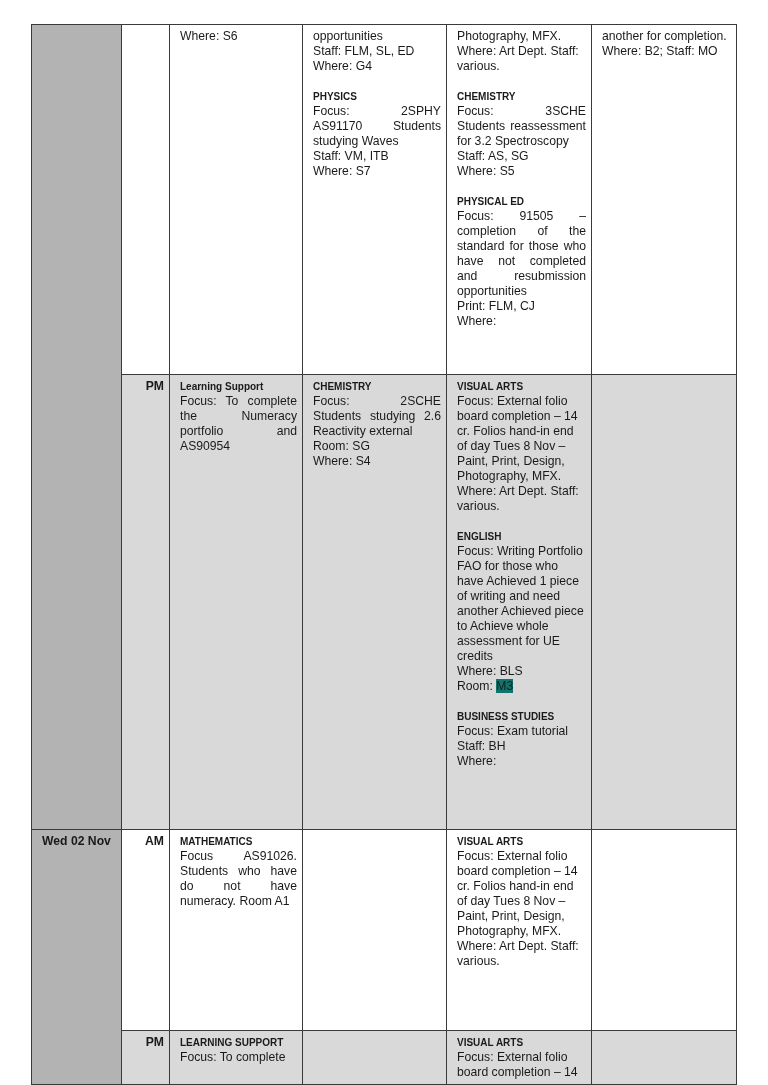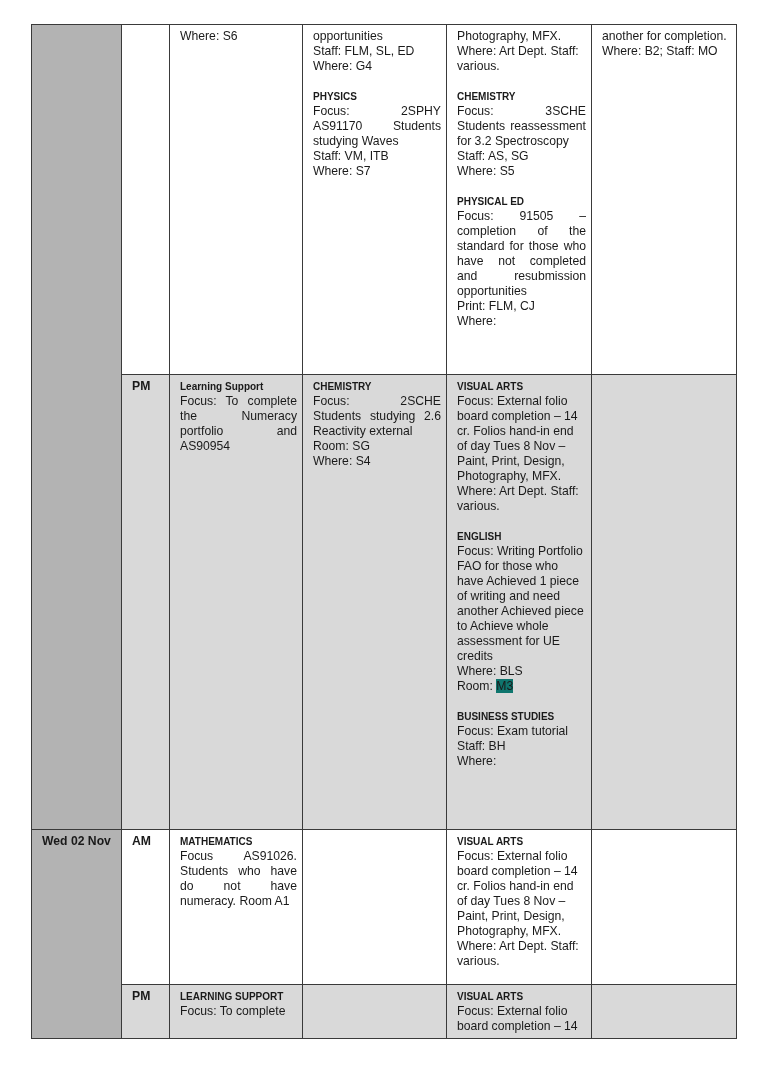--- a/index.html
+++ b/index.html
@@ -3,21 +3,21 @@
 <meta charset="utf-8">
 <style>
   html, body { margin:0; padding:0; background:#ffffff; }
   body { width:768px; height:1085px; position:relative; overflow:hidden;
          font-family:"Liberation Sans", sans-serif; color:#1a1a1a; }
   table.sched { position:absolute; left:31px; top:24px; border-collapse:collapse;
                 table-layout:fixed; width:705px; }
   table.sched td { border:1.5px solid #3a3a3a; vertical-align:top; padding:4px 5px 4px 10px;
                    font-size:12.2px; line-height:15px; }
   td.day { background:#b3b3b3; font-weight:bold; padding:5px 6px; }
-  td.sess { vertical-align:middle; font-weight:bold; padding-right:10px; }
+  td.sess { text-align:right; vertical-align:middle; font-weight:bold; padding-right:10px; }
   tr.pm td:not(.day) { background:#d9d9d9; }
   tr.am td:not(.day) { background:#ffffff; }
   .block { margin-bottom:15px; }
   .block:last-child { margin-bottom:0; }
   .subj { font-weight:bold; font-size:10px; }
   .just { text-align:justify; }
   .line { display:block; }
   .hl { background:#0f766e; }
 </style>
 </head>
@@ -110,21 +110,21 @@
         <div class="block">
           <span class="line subj">BUSINESS STUDIES</span>
           <span class="line">Focus: Exam tutorial</span>
           <span class="line">Staff: BH</span>
           <span class="line">Where:</span>
         </div>
       </td>
       <td></td>
     </tr>
 
-    <tr class="am" style="height:155px">
+    <tr class="am" style="height:201px">
       <td class="day" rowspan="2">Wed 02 Nov</td>
       <td class="sess">AM</td>
       <td>
         <div class="block">
           <span class="line subj">MATHEMATICS</span>
           <span class="line just">Focus AS91026. Students who have do not have numeracy. Room A1</span>
         </div>
       </td>
       <td></td>
       <td>

